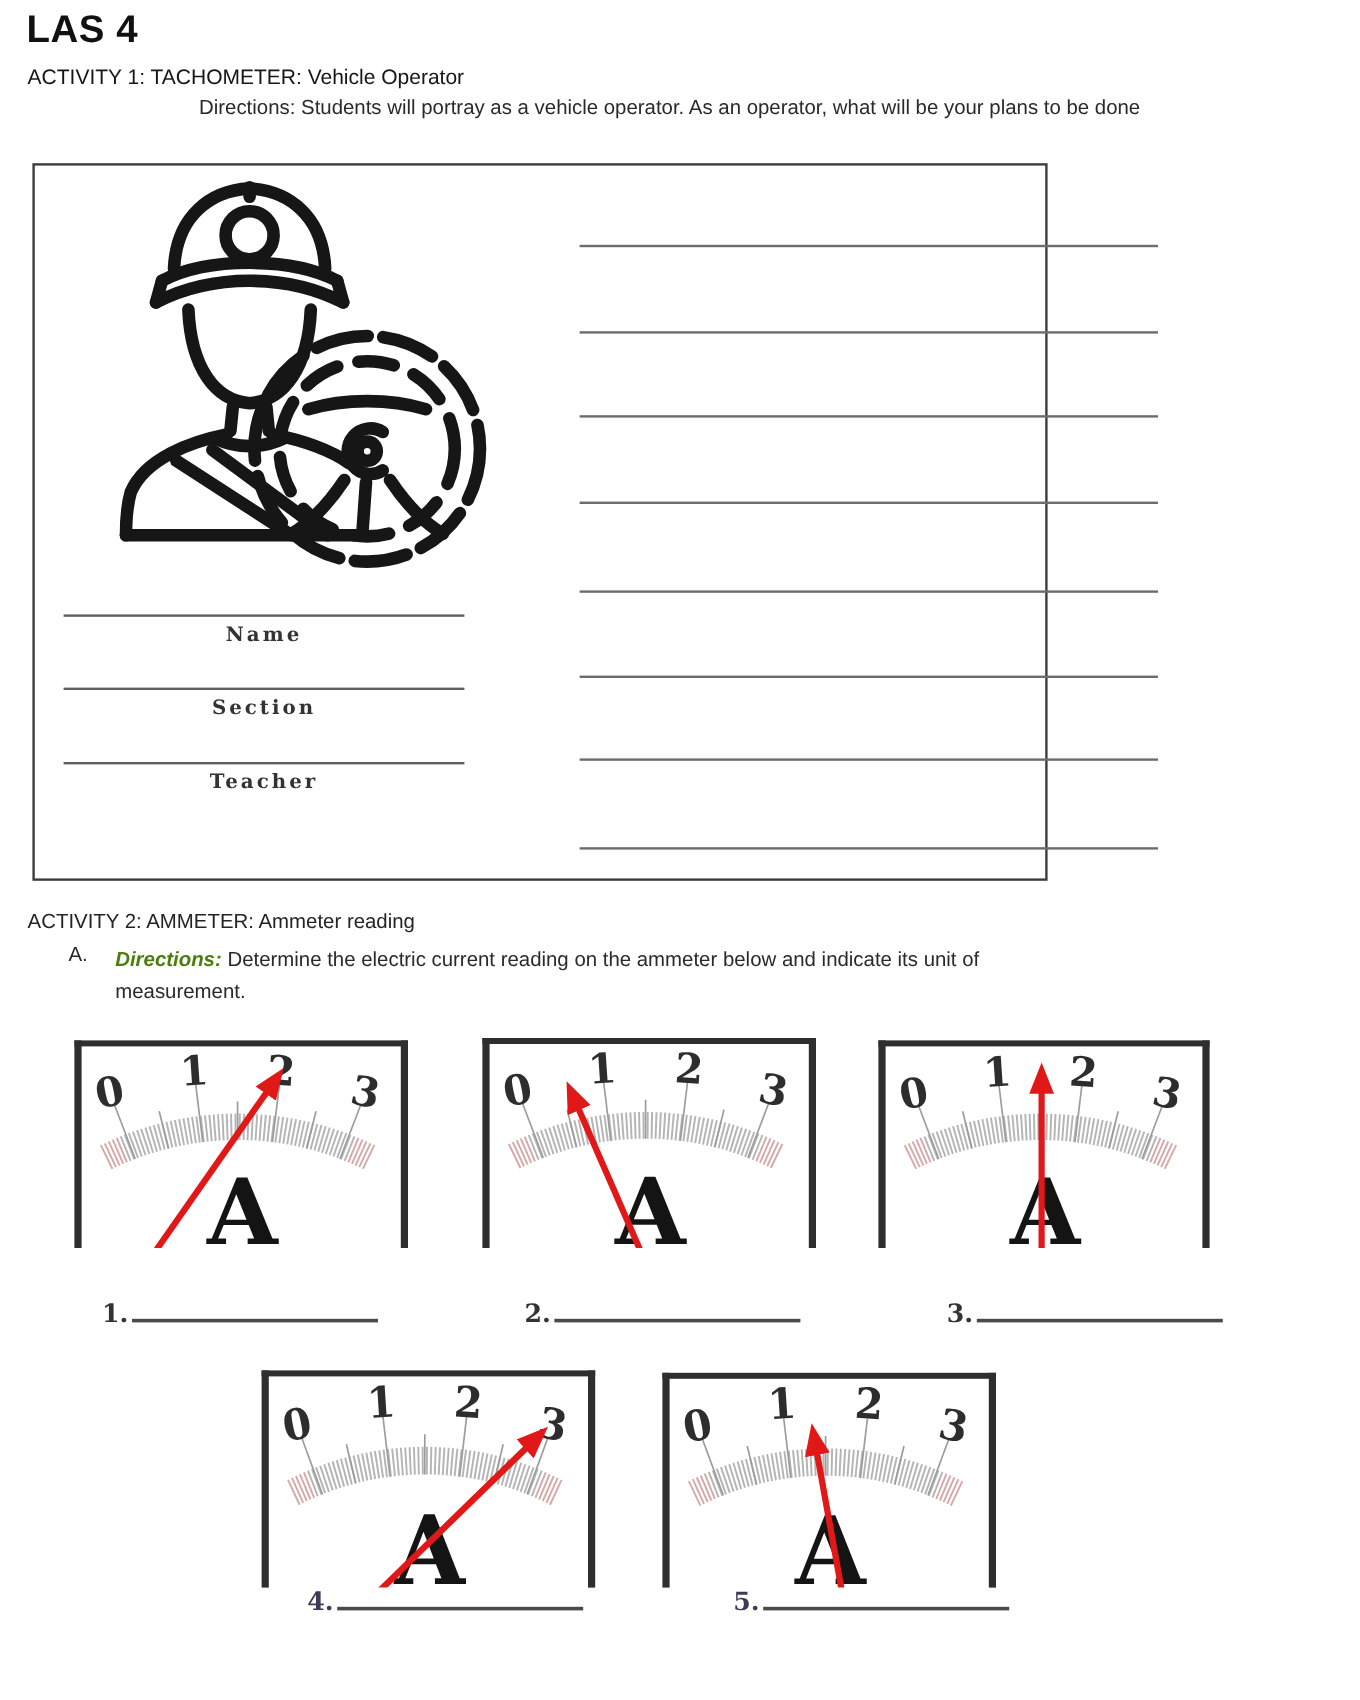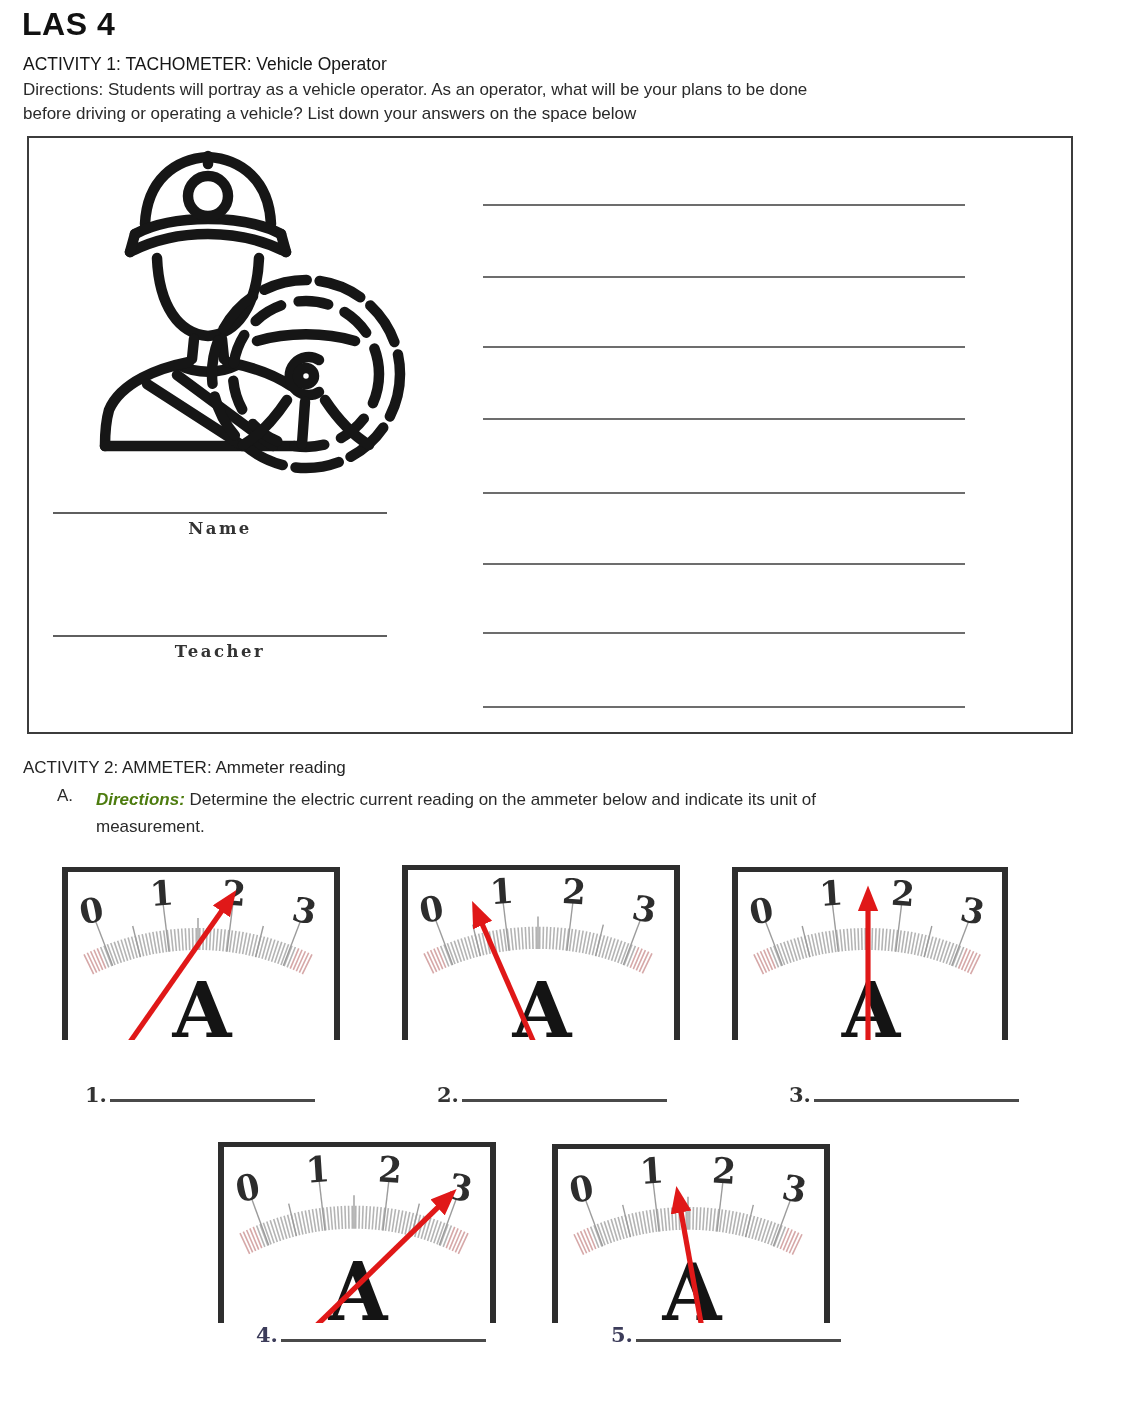--- a/index.html
+++ b/index.html
@@ -2,25 +2,25 @@
 <html><head>
 <meta charset="utf-8">
 <style>
   html,body{margin:0;padding:0;background:#fff;}
   #page{position:relative;width:1133px;height:1417px;background:#ffffff;
         font-family:"Liberation Sans",sans-serif;color:#1f1f1f;overflow:hidden;}
 
   .page-title{position:absolute;left:22px;top:6px;font-size:32px;font-weight:bold;
               letter-spacing:0.5px;color:#111;}
   .a1-head{position:absolute;left:23px;top:54px;font-size:17.5px;font-weight:normal;color:#161616;}
-  .dirtext{font-size:17px;line-height:23.5px;color:#2a2a2a;}
+  .dirtext{font-size:17px;line-height:23.5px;color:#2a2a2a;text-align:center;}
   .a1-dir{position:absolute;left:23px;top:78px;width:1070px;}
 
   
-  .bigbox{position:absolute;left:27px;top:136px;width:1046px;height:598px;
+  .bigbox{position:absolute;left:27px;top:136px;width:846px;height:598px;
           border:2px solid #3c3c3c;background:#fff;box-sizing:border-box;}
   .driver-svg{position:absolute;left:22px;top:6px;width:380px;height:335px;}
   .field{position:absolute;left:24px;width:334px;text-align:center;}
   .fline{border-top:2px solid #5f5f5f;height:0;}
   .flabel{margin-top:5px;font-family:"DejaVu Serif",serif;font-weight:bold;
           font-size:16.5px;letter-spacing:2.5px;color:#333;}
   .f1{top:374px;} .f2{top:435px;} .f3{top:497px;text-align:center;}
   .ansline{position:absolute;left:454px;width:482px;height:0;border-top:2px solid #6d6d6d;}
   .al1{top:66px;} .al2{top:138px;} .al3{top:208px;} .al4{top:280px;}
   .al5{top:354px;} .al6{top:425px;} .al7{top:494px;} .al8{top:568px;}
@@ -62,21 +62,20 @@
 <body>
 
 <div id="page">
 
   <div class="page-title">LAS 4</div>
 
   <div class="a1-head">ACTIVITY 1: TACHOMETER: Vehicle Operator</div>
 
   <div class="a1-dir dirtext">
     <span>Directions: Students will portray as a vehicle operator. As an operator, what will be your plans to be done</span><br>
-    <span>before driving or operating a vehicle? List down your answers on the space below</span>
   </div>
 
   <div class="bigbox">
 
     <svg class="driver-svg" viewBox="0 0 380 335">
       <g class="person">
         <path d="M157,12 L157,20"></path>
         <path d="M94,80 C96,36 124,15 157,13 C190,15 218,36 220,80"></path>
         <path d="M84,90 C122,70 192,70 230,90"></path>
         <path d="M79,108 C126,84 188,84 235,108"></path>
@@ -101,20 +100,24 @@
         <circle cx="255" cy="232" r="8" stroke-width="7"></circle>
         <path d="M236,256 C224,274 210,290 192,301"></path>
         <path d="M274,256 C286,274 300,290 318,301"></path>
         <path d="M254,258 L251,300"></path>
       </g>
     </svg>
 
     <div class="field f1">
       <div class="fline"></div>
       <div class="flabel">Name</div>
+    </div>
+    <div class="field f2">
+      <div class="fline"></div>
+      <div class="flabel">Section</div>
     </div>
     <div class="field f3">
       <div class="fline"></div>
       <div class="flabel">Teacher</div>
     </div>
 
     <div class="ansline al1"></div>
     <div class="ansline al2"></div>
     <div class="ansline al3"></div>
     <div class="ansline al4"></div>

